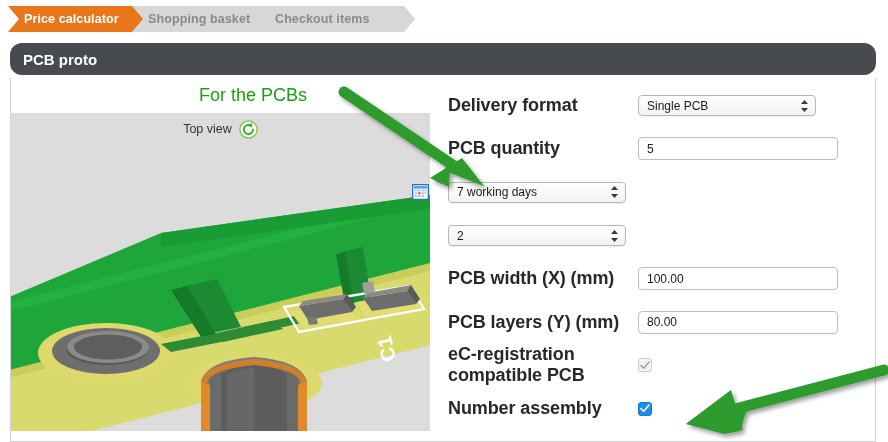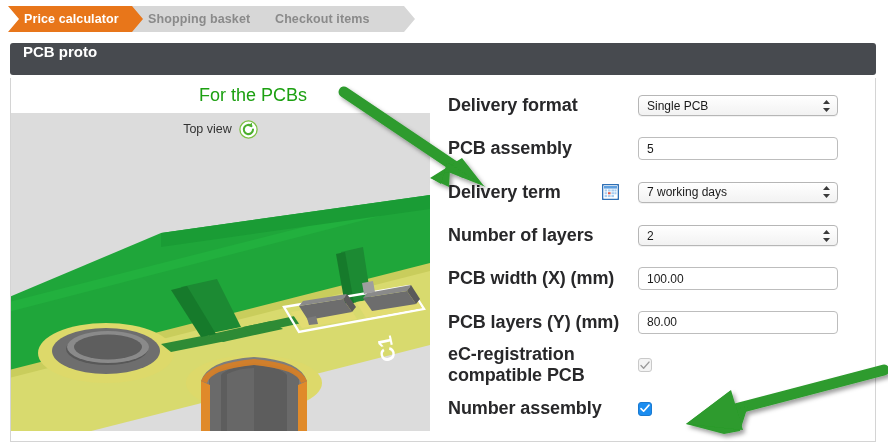--- a/index.html
+++ b/index.html
@@ -43,23 +43,23 @@
     background: #e8761a;
     color: #ffffff;
   }
 
   
   #titlebar {
     position: absolute;
     left: 10px; top: 43px;
     width: 866px; height: 32px;
     background: #474a4f;
-    border-radius: 3px;
-    display: flex;
-    align-items: flex-start;
+    border-radius: 12px;
+    display: flex;
+    align-items: center;
     box-sizing: border-box;
     padding-left: 13px;
   }
   #titlebar .title {
     color: #ffffff;
     font-size: 15px;
     font-weight: bold;
   }
 
   
@@ -122,21 +122,21 @@
     color: #28282a;
     letter-spacing: -.1px;
   }
   .fctl {
     position: relative;
     display: flex;
     align-items: center;
   }
 
   .sel {
-    width: 200px;
+    width: 178px;
     height: 21px;
     box-sizing: border-box;
     border: 1px solid #b6b6b6;
     border-radius: 4px;
     background: linear-gradient(#ffffff, #f2f2f2);
     font-size: 12px;
     color: #1a1a1a;
     display: flex;
     align-items: center;
     padding-left: 8px;
@@ -303,30 +303,29 @@
           <svg width="9" height="14" viewBox="0 0 9 14">
             <path d="M4.5 1 L8 5 L1 5 Z" fill="#3a3a3a"></path>
             <path d="M4.5 13 L8 9 L1 9 Z" fill="#3a3a3a"></path>
           </svg>
         </span>
       </div>
     </div>
   </div>
 
   <div class="frow">
-    <div class="flabel">PCB assembly</div>
+    <div class="flabel">PCB quantity</div>
     <div class="fctl">
       <div class="txt">
         <span>5</span>
       </div>
     </div>
   </div>
 
   <div class="frow">
-    <div class="flabel">Delivery term</div>
     <div class="fctl">
       <span class="cal-icon">
         <svg width="17" height="16" viewBox="0 0 17 16">
           <rect x="0.5" y="0.5" width="16" height="15" rx="1.2" fill="#ffffff" stroke="#2f6fb5" stroke-width="1.6"></rect>
           <rect x="2" y="2" width="13" height="2.6" fill="#5e9fe0"></rect>
           <rect x="2.6" y="5.4" width="2.6" height="2.1" fill="#a9cdf0"></rect>
           <rect x="6" y="5.4" width="2.6" height="2.1" fill="#a9cdf0"></rect>
           <rect x="9.4" y="5.4" width="2.6" height="2.1" fill="#a9cdf0"></rect>
           <rect x="12.4" y="5.4" width="2.1" height="2.1" fill="#a9cdf0"></rect>
           <rect x="2.6" y="8.2" width="2.6" height="2.1" fill="#a9cdf0"></rect>
@@ -344,21 +343,20 @@
           <svg width="9" height="14" viewBox="0 0 9 14">
             <path d="M4.5 1 L8 5 L1 5 Z" fill="#3a3a3a"></path>
             <path d="M4.5 13 L8 9 L1 9 Z" fill="#3a3a3a"></path>
           </svg>
         </span>
       </div>
     </div>
   </div>
 
   <div class="frow">
-    <div class="flabel">Number of layers</div>
     <div class="fctl">
       <div class="sel">
         <span>2</span>
         <span class="stepper">
           <svg width="9" height="14" viewBox="0 0 9 14">
             <path d="M4.5 1 L8 5 L1 5 Z" fill="#3a3a3a"></path>
             <path d="M4.5 13 L8 9 L1 9 Z" fill="#3a3a3a"></path>
           </svg>
         </span>
       </div>

